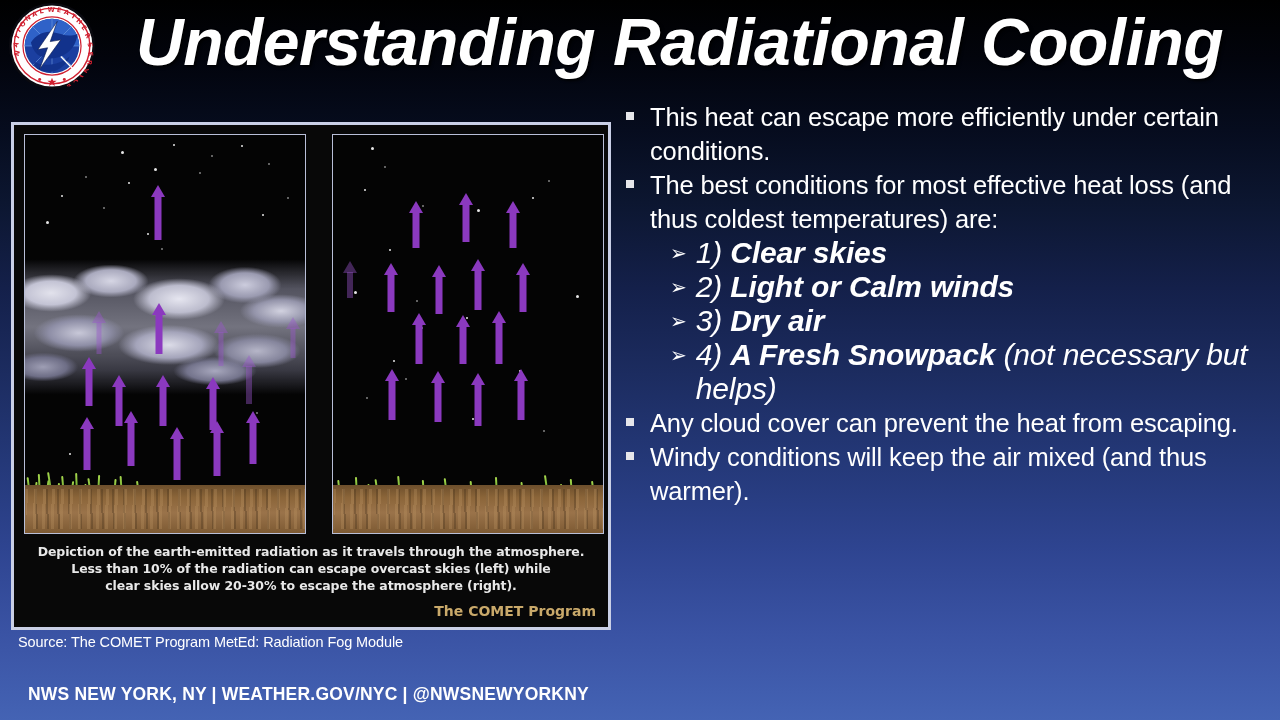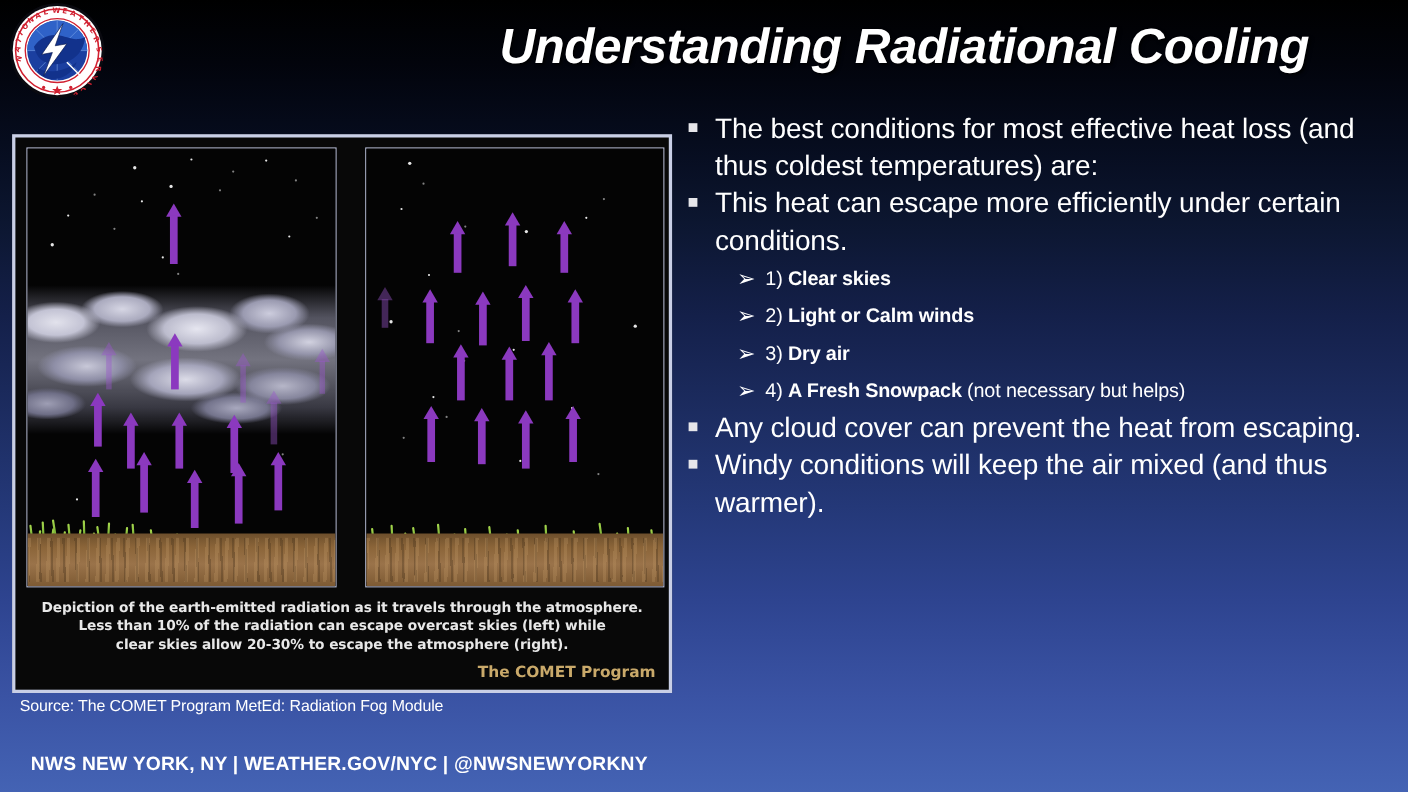--- a/index.html
+++ b/index.html
@@ -43,26 +43,26 @@
 
   #nws-logo {
     position: absolute;
     left: 8px; top: 2px;
     width: 88px; height: 88px;
     border-radius: 50%;
   }
 
   #slide-title {
     position: absolute;
-    left: 120px;
+    left: 136px;
     top: 8px;
     width: 1070px;
-    text-align: right;
+    text-align: left;
     color: #ffffff;
-    font-size: 45px;
+    font-size: 66px;
     font-weight: bold;
     font-style: italic;
     letter-spacing: -0.5px;
     line-height: 68px;
     white-space: nowrap;
     text-shadow: 2px 2px 3px rgba(0,0,0,0.85);
   }
 
   
   #figure-frame {
@@ -279,23 +279,24 @@
     flex: 0 0 auto;
     color: #ffffff;
     font-size: 20px;
     line-height: 34px;
     margin-right: 9px;
     font-family: "DejaVu Sans", sans-serif;
   }
   .sub-text {
     flex: 1 1 auto;
     color: #ffffff;
-    font-size: 18px;
+    font-size: 30px;
     line-height: 34px;
     letter-spacing: -0.15px;
+    font-style: italic;
   }
   .sub-text b { font-weight: bold; }
 </style>
 </head>
 <body>
 
 <div id="slide">
 
   <div id="header">
 
@@ -594,26 +595,26 @@
     <div id="comet-credit">The COMET Program</div>
   </div>
 
   <div id="source-line">Source: The COMET Program MetEd: Radiation Fog Module</div>
 
   <div id="bullets">
 
 
     <div class="bullet-row">
       <div class="sq-marker"></div>
-      <div class="bullet-text">The best conditions for most effective heat loss (and thus coldest temperatures) are:</div>
+      <div class="bullet-text">This heat can escape more efficiently under certain conditions.</div>
     </div>
 
     <div class="bullet-row">
       <div class="sq-marker"></div>
-      <div class="bullet-text">This heat can escape more efficiently under certain conditions.</div>
+      <div class="bullet-text">The best conditions for most effective heat loss (and thus coldest temperatures) are:</div>
     </div>
 
     <div class="sub-row">
       <div class="chev-marker">➢</div>
       <div class="sub-text">
         <span>1)</span>
         <b>Clear skies</b><span></span>
       </div>
     </div>
 

